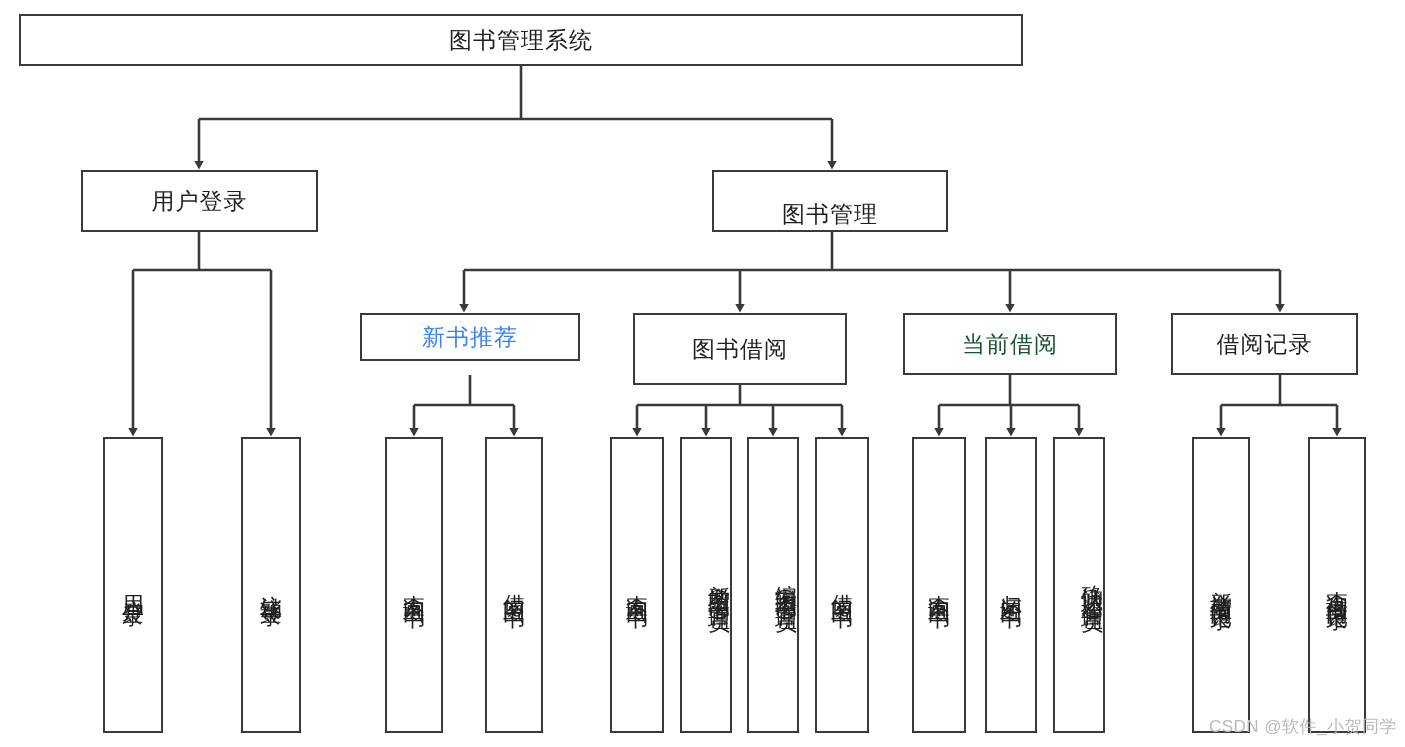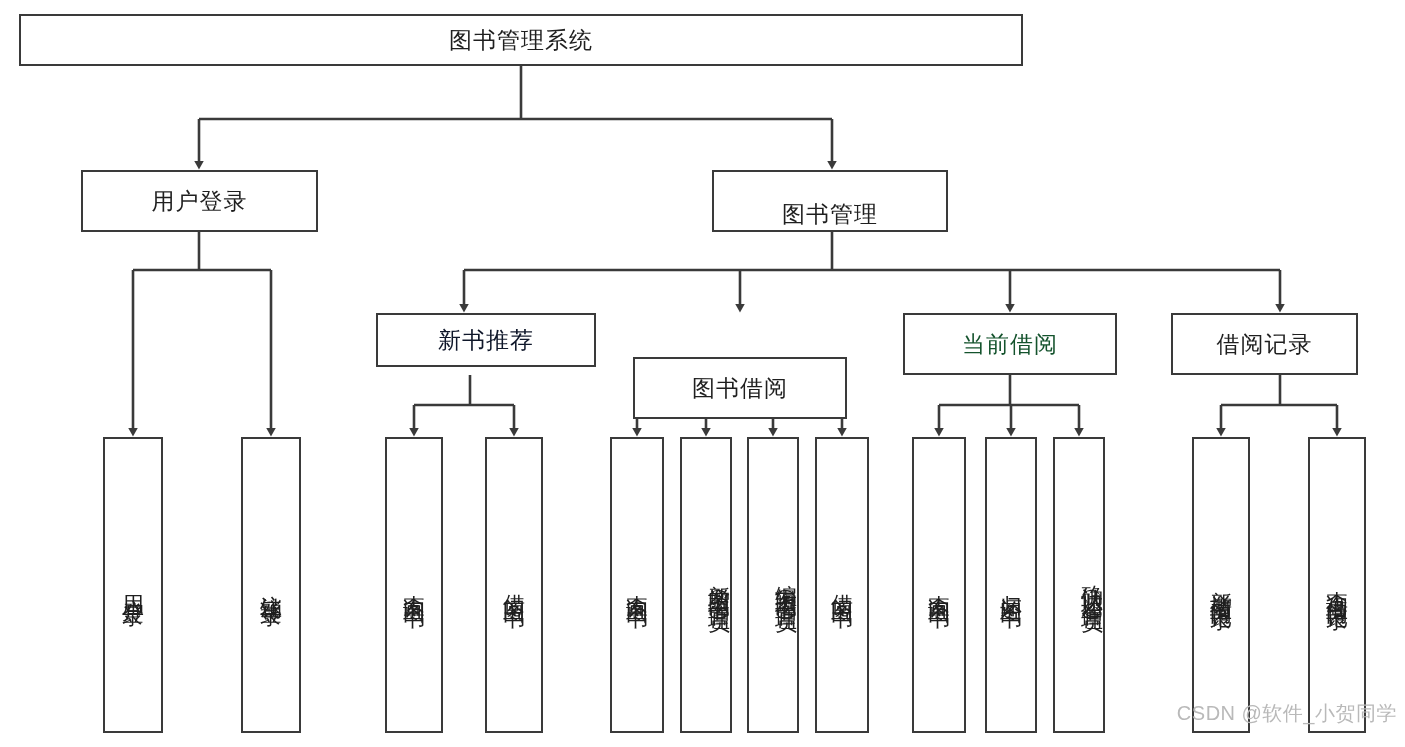--- a/index.html
+++ b/index.html
@@ -21,22 +21,22 @@
     writing-mode:vertical-rl;
     text-orientation:upright;
     letter-spacing:4px;
     padding-top:6px;padding-bottom:6px;
     align-items:flex-start;
     justify-content:center;
     line-height:1.0;
   }
   .node.vtext.mid{ align-items:center; }
   .watermark{
-    position:absolute;right:8px;bottom:20px;
-    font-size:20px;color:#b9b9b9;letter-spacing:0.5px;
+    position:absolute;right:8px;bottom:9px;
+    font-size:17px;color:#b9b9b9;letter-spacing:0.5px;
     white-space:nowrap;pointer-events:none;
   }
 </style>
 </head>
 <body>
 
 <div id="stage">
   <svg id="wires" viewBox="0 0 1405 747" xmlns="http://www.w3.org/2000/svg">
     <defs>
       <marker id="arw" markerWidth="11" markerHeight="11" refX="1.5" refY="5" orient="auto" markerUnits="userSpaceOnUse">
@@ -91,24 +91,24 @@
     <span>图书管理系统</span>
   </div>
 
   <div class="node h" style="left: 81px; top: 170px; width: 237px; height: 62px; border-color: rgb(58, 58, 58); color: rgb(31, 31, 31);">
     <span>用户登录</span>
   </div>
   <div class="node h" style="left: 712px; top: 170px; width: 236px; height: 62px; border-color: rgb(58, 58, 58); color: rgb(31, 31, 31); align-items: flex-end;">
     <span>图书管理</span>
   </div>
 
-  <div class="node h" style="left: 360px; top: 313px; width: 220px; height: 54px; border-color: rgb(58, 58, 58); color: #0f172a; margin-left: 16px;">
+  <div class="node h" style="left: 360px; top: 313px; width: 220px; height: 48px; border-color: rgb(58, 58, 58); color: #3b82f6;">
     <span>新书推荐</span>
   </div>
-  <div class="node h" style="left: 633px; top: 313px; width: 214px; height: 62px; border-color: rgb(58, 58, 58); color: rgb(31, 31, 31); margin-top: 44px;">
+  <div class="node h" style="left: 633px; top: 313px; width: 214px; height: 72px; border-color: rgb(58, 58, 58); color: rgb(31, 31, 31);">
     <span>图书借阅</span>
   </div>
   <div class="node h" style="left: 903px; top: 313px; width: 214px; height: 62px; border-color: rgb(58, 58, 58); color: #14532d;">
     <span>当前借阅</span>
   </div>
   <div class="node h" style="left: 1171px; top: 313px; width: 187px; height: 62px; border-color: rgb(58, 58, 58); color: rgb(31, 31, 31);">
     <span>借阅记录</span>
   </div>
 
   <div class="node vtext mid" style="left: 103px; top: 437px; width: 60px; height: 296px; border-color: rgb(58, 58, 58); color: rgb(31, 31, 31);">

